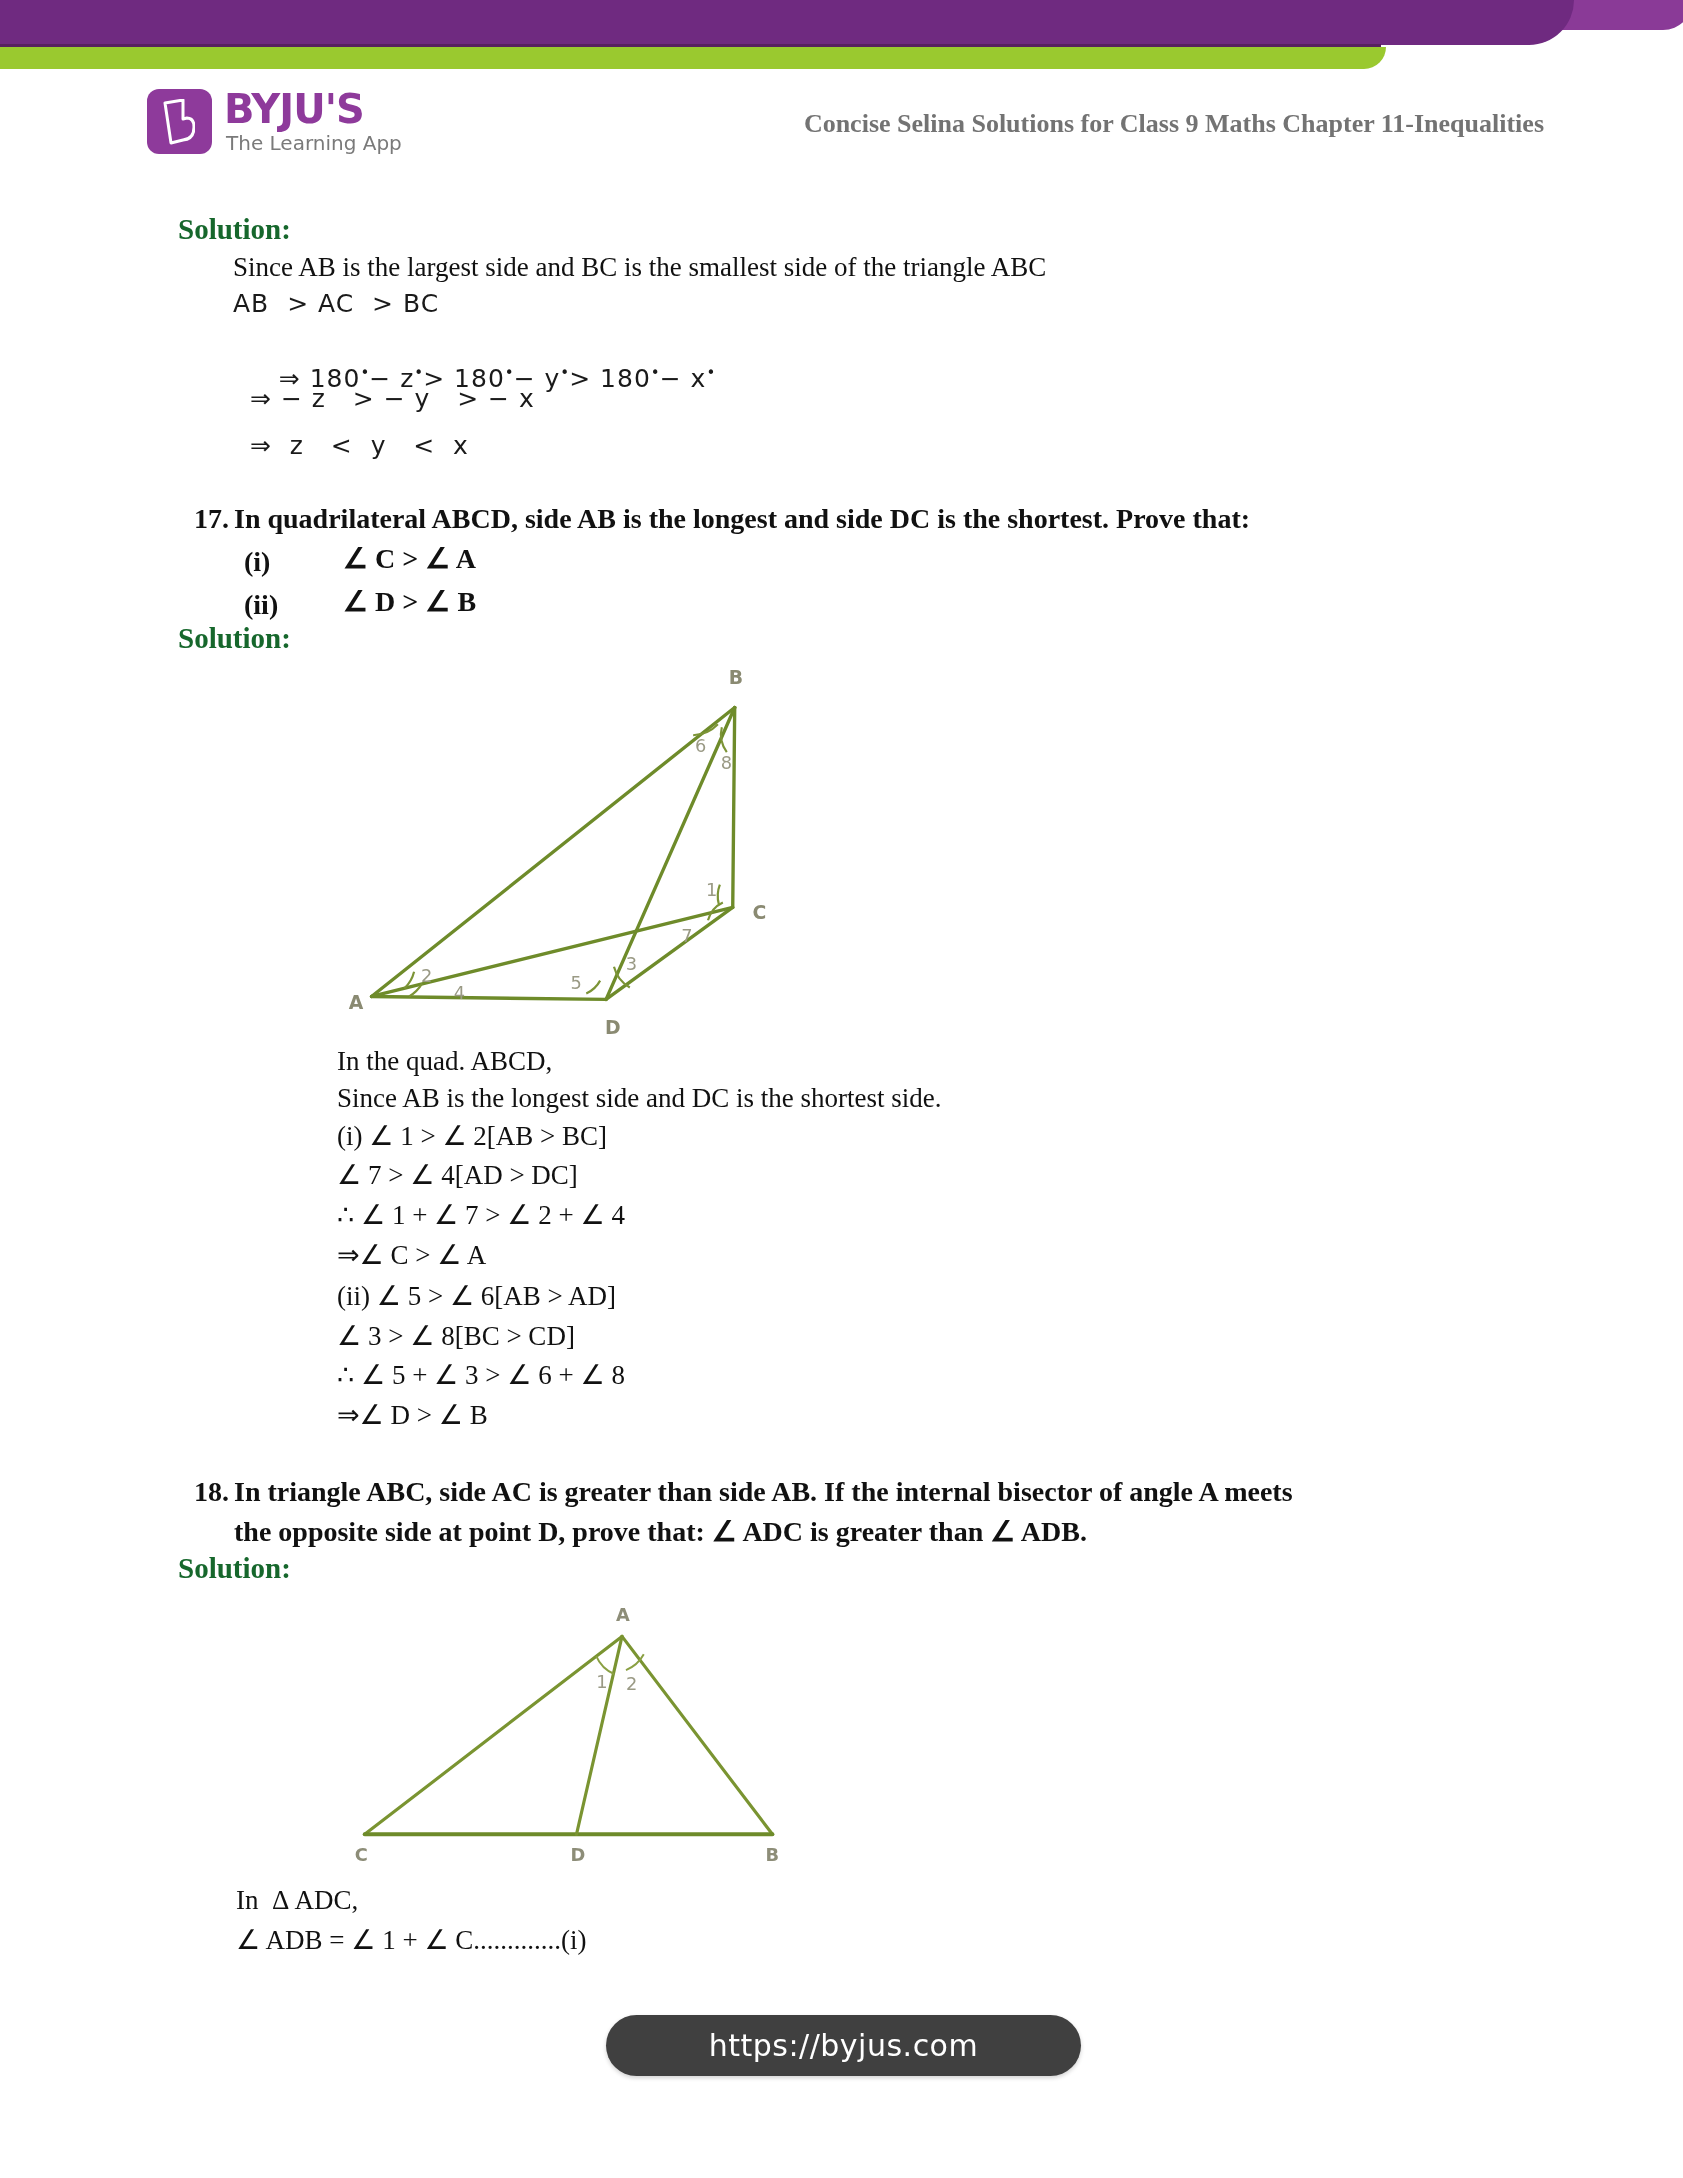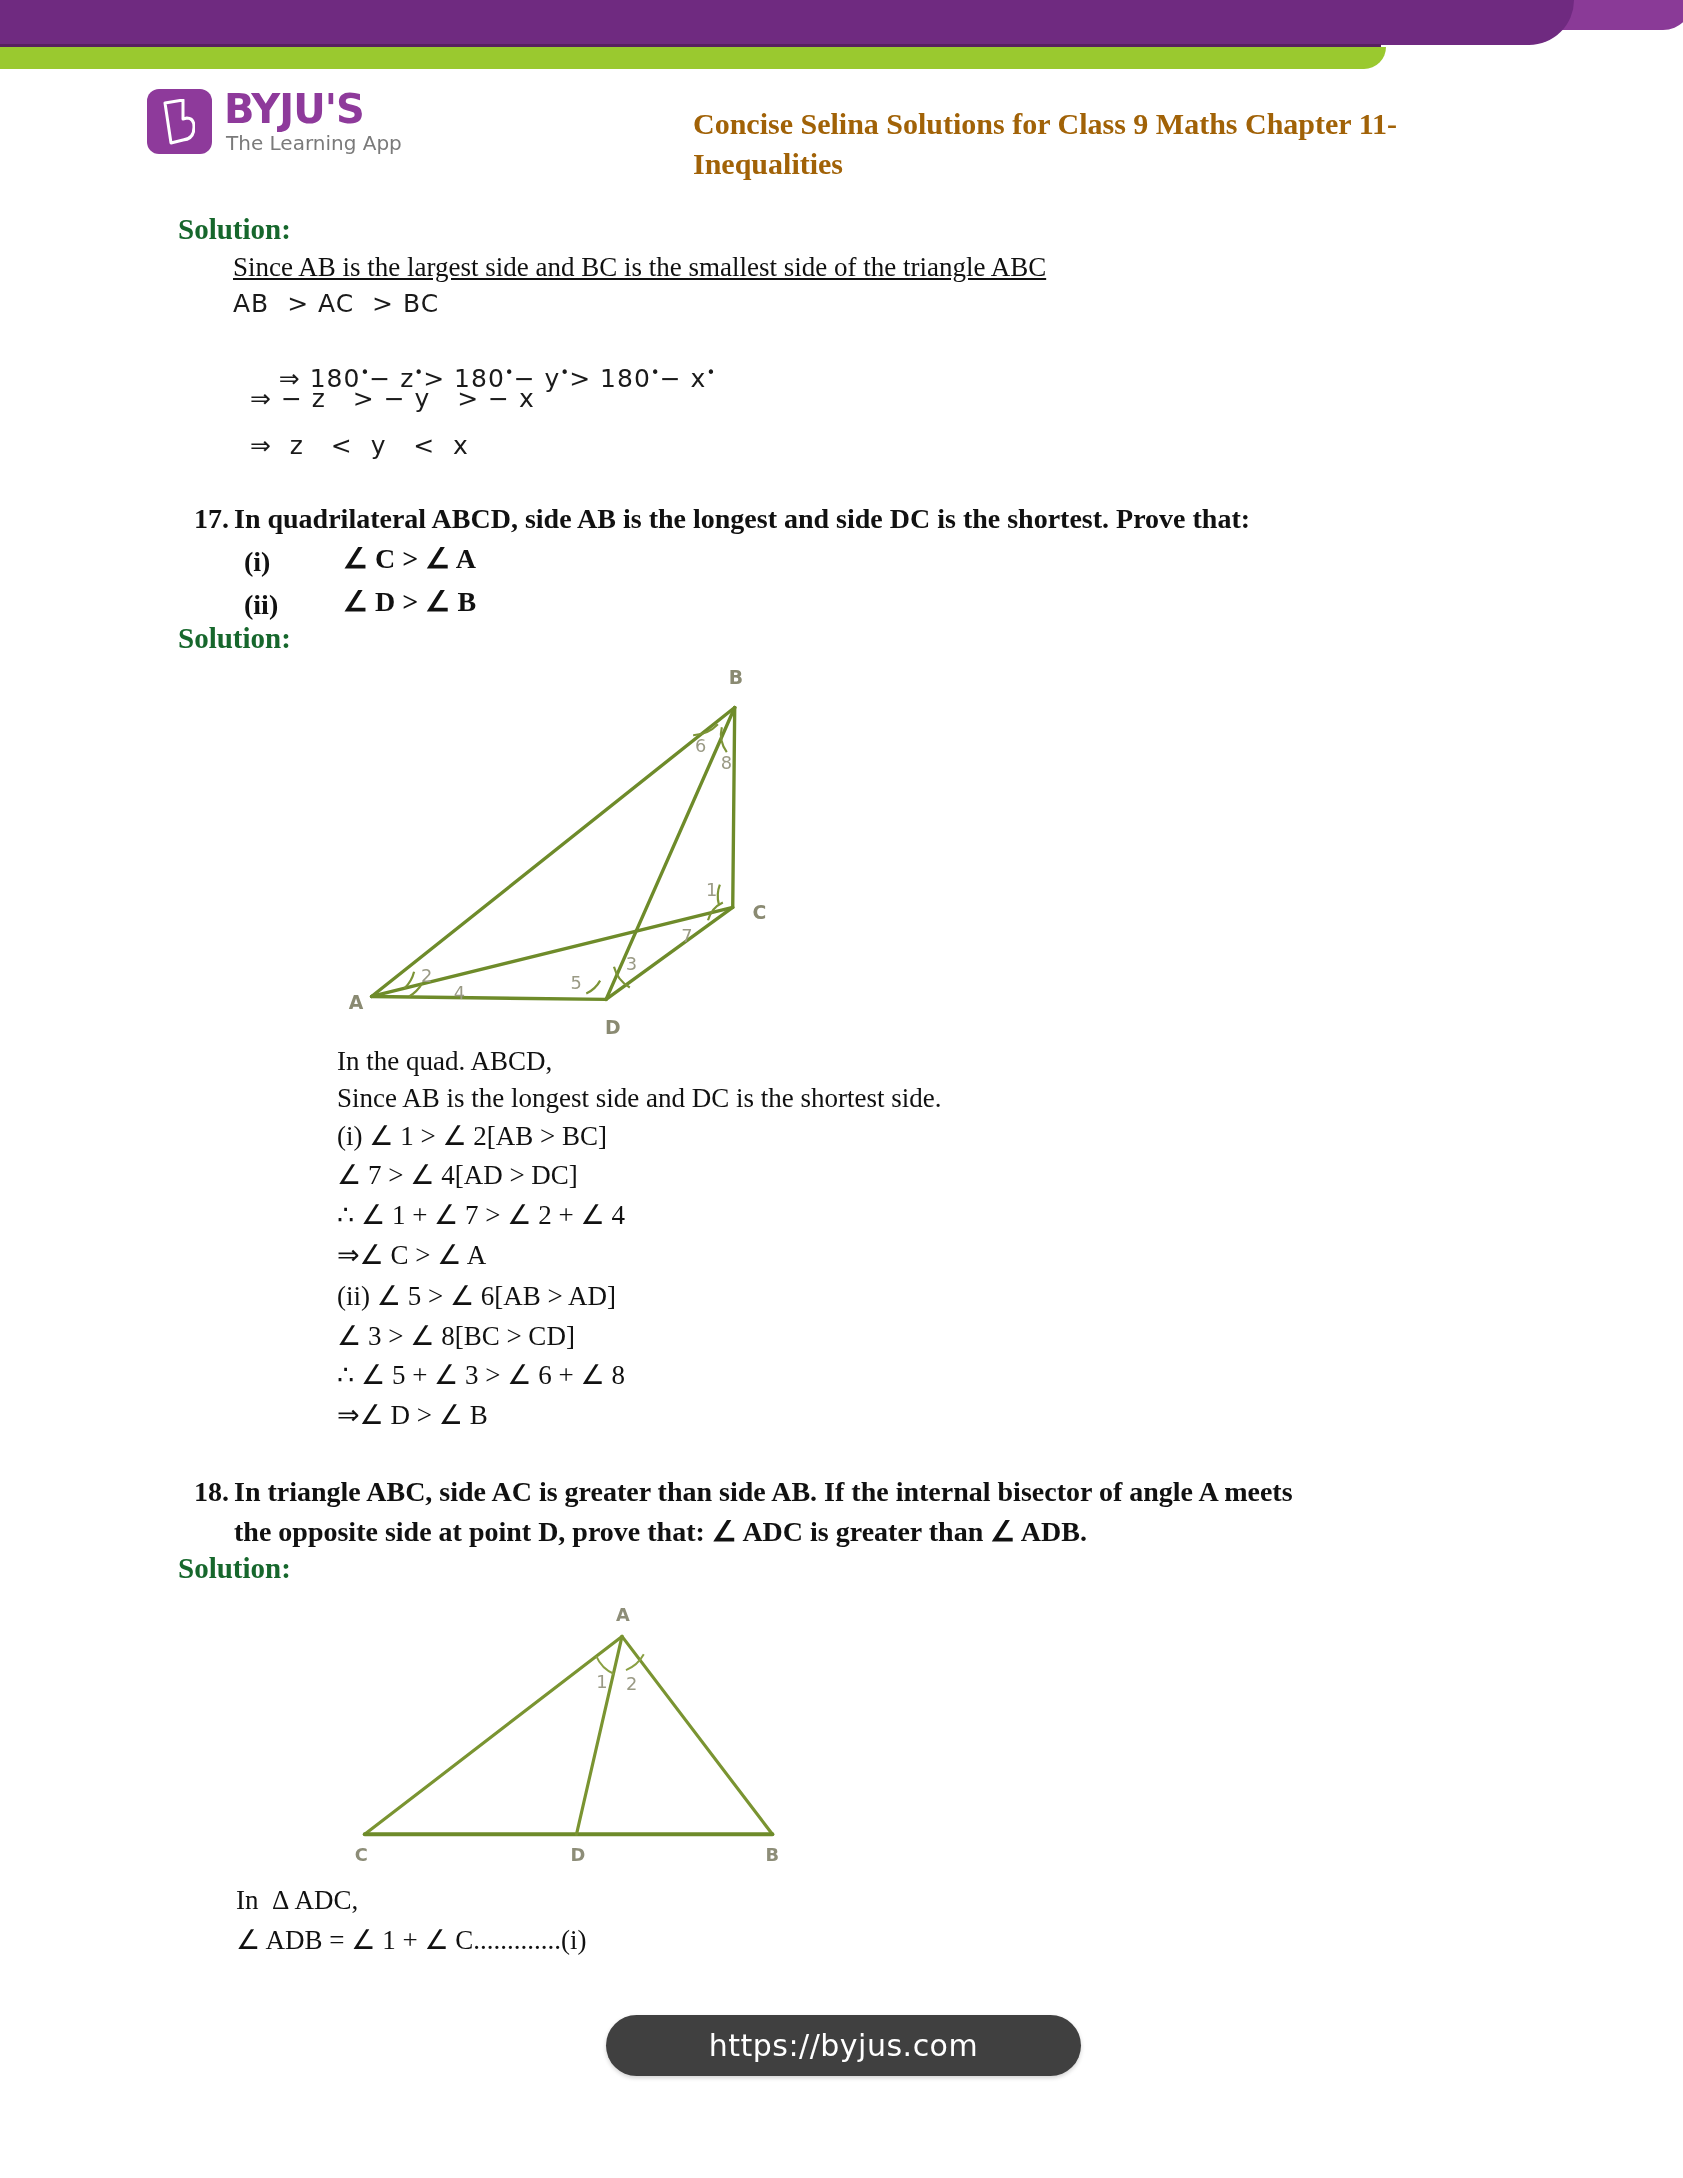--- a/index.html
+++ b/index.html
@@ -70,26 +70,26 @@
   .logo-text-sub {
     position: absolute; left: 79px; top: 44px;
     font-family: "DejaVu Sans", sans-serif;
     font-size: 20px;
     color: #7a7a7a;
     line-height: 24px;
   }
   .page-title {
     position: absolute; left: 693px; top: 104px;
     width: 851px;
-    text-align: left;
-    font-family: "Liberation Serif", serif;
-    font-weight: bold;
-    font-size: 30px;
+    text-align: right;
+    font-family: "Liberation Serif", serif;
+    font-weight: bold;
+    font-size: 26px;
     line-height: 40px;
-    color: #a16207;
+    color: #737373;
   }
 
   
   .content { position: absolute; left: 0; top: 0; width: 1683px; }
 
   .solution-head {
     position: absolute;
     font-family: "Liberation Serif", serif;
     font-weight: bold;
     font-size: 29px;
@@ -166,21 +166,21 @@
   <div class="logo-text-main">BYJU'S</div>
   <div class="logo-text-sub">The Learning App</div>
 </div>
 
 <div class="page-title">Concise Selina Solutions for Class 9 Maths Chapter 11-Inequalities</div>
 
 <div class="content">
 
   <div class="solution-head" style="left:178px; top:213px;">Solution:</div>
 
-  <div class="txt" style="left:233px; top:250px;text-decoration:underline;">Since AB is the largest side and BC is the smallest side of the triangle ABC</div>
+  <div class="txt" style="left:233px; top:250px;">Since AB is the largest side and BC is the smallest side of the triangle ABC</div>
 
   <div class="mono-math" style="left:233px; top:289px;">AB  &gt; AC  &gt; BC</div>
 
   <div class="mono-math" style="left:243px; top:335px;">
     <span>⇒ 180</span><span class="sup-deg">•</span><span>− z</span><span class="sup-deg">•</span><span>&gt; 180</span><span class="sup-deg">•</span><span>− y</span><span class="sup-deg">•</span><span>&gt; 180</span><span class="sup-deg">•</span><span>− x</span><span class="sup-deg">•</span>
   </div>
 
   <div class="mono-math" style="left:250px; top:384px;">⇒ − z   &gt; − y   &gt; − x</div>
 
   <div class="mono-math" style="left:250px; top:431px;">⇒  z   &lt;  y   &lt;  x</div>

